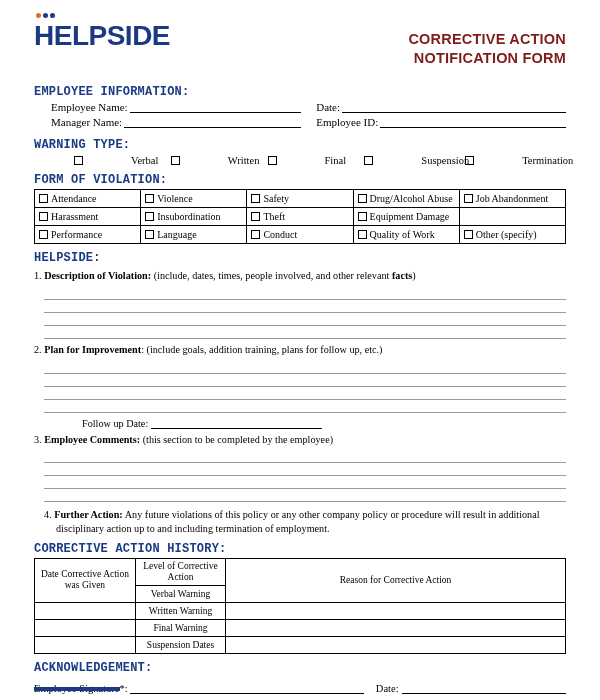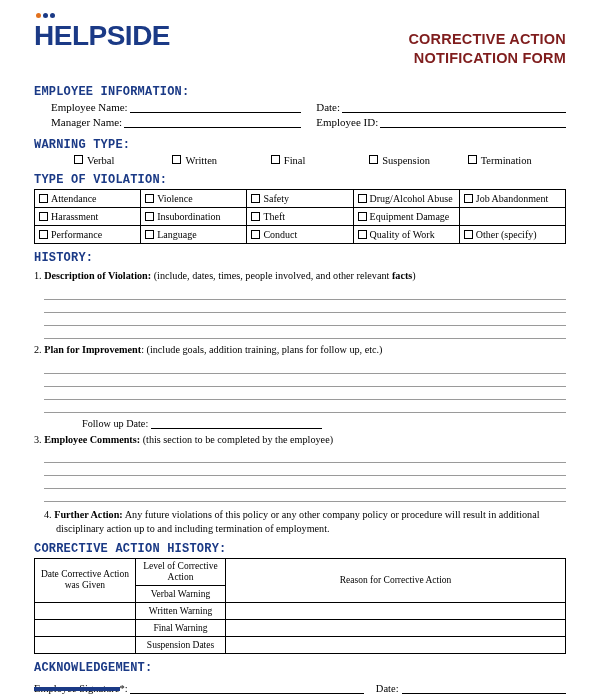--- a/index.html
+++ b/index.html
@@ -102,22 +102,23 @@
 
   
   .warn-row {
     display: flex;
     font-size: 10.5px;
     margin-top: 3px;
     padding-left: 40px;
   }
   .warn-row .item {
     display: flex;
-    align-items: flex-start;
+    align-items: center;
     width: 20.5%;
+    gap: 44px;
   }
   .box {
     display: inline-block;
     width: 7px;
     height: 7px;
     border: 1px solid #000;
     margin-right: 4px;
     flex: 0 0 auto;
   }
 
@@ -283,21 +284,21 @@
     <div class="item">
       <span class="box"></span>
       <span>Suspension</span>
     </div>
     <div class="item">
       <span class="box"></span>
       <span>Termination</span>
     </div>
   </div>
 
-  <div class="sec-head">TYPE OF VIOLATION:</div>
+  <div class="sec-head">FORM OF VIOLATION:</div>
   <table class="viol">
     <tbody>
         <tr>
       <td><span class="box"></span><span>Attendance</span></td>
       <td><span class="box"></span><span>Violence</span></td>
       <td><span class="box"></span><span>Safety</span></td>
       <td><span class="box"></span><span>Drug/Alcohol Abuse</span></td>
       <td><span class="box"></span><span>Job Abandonment</span></td>
     </tr>
     <tr>
@@ -310,21 +311,21 @@
     <tr>
       <td><span class="box"></span><span>Performance</span></td>
       <td><span class="box"></span><span>Language</span></td>
       <td><span class="box"></span><span>Conduct</span></td>
       <td><span class="box"></span><span>Quality of Work</span></td>
       <td><span class="box"></span><span>Other (specify)</span></td>
     </tr>
   </tbody>
     </table>
 
-  <div class="sec-head">HISTORY:</div>
+  <div class="sec-head">HELPSIDE:</div>
 
   <div class="detail-item">
     <span class="num">1.</span>
     <b>Description of Violation:</b><span> (include, dates, times, people involved, and other relevant</span> <b>facts</b><span>)</span>
   </div>
   <div class="rules">
     <div class="rule"></div>
     <div class="rule"></div>
     <div class="rule"></div>
     <div class="rule"></div>

